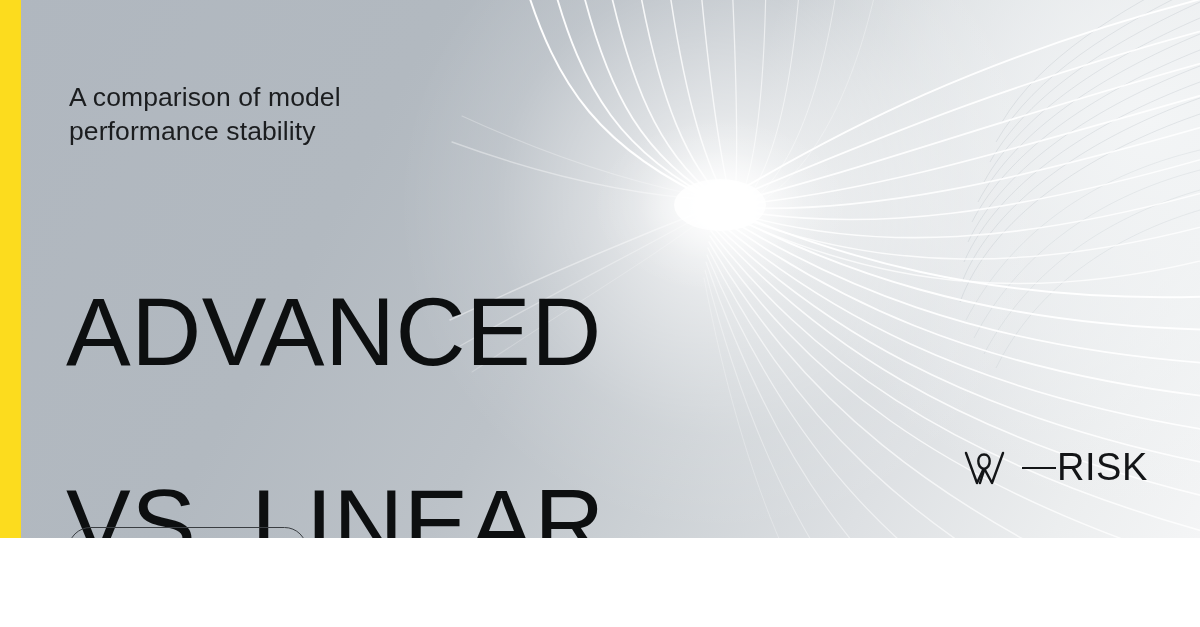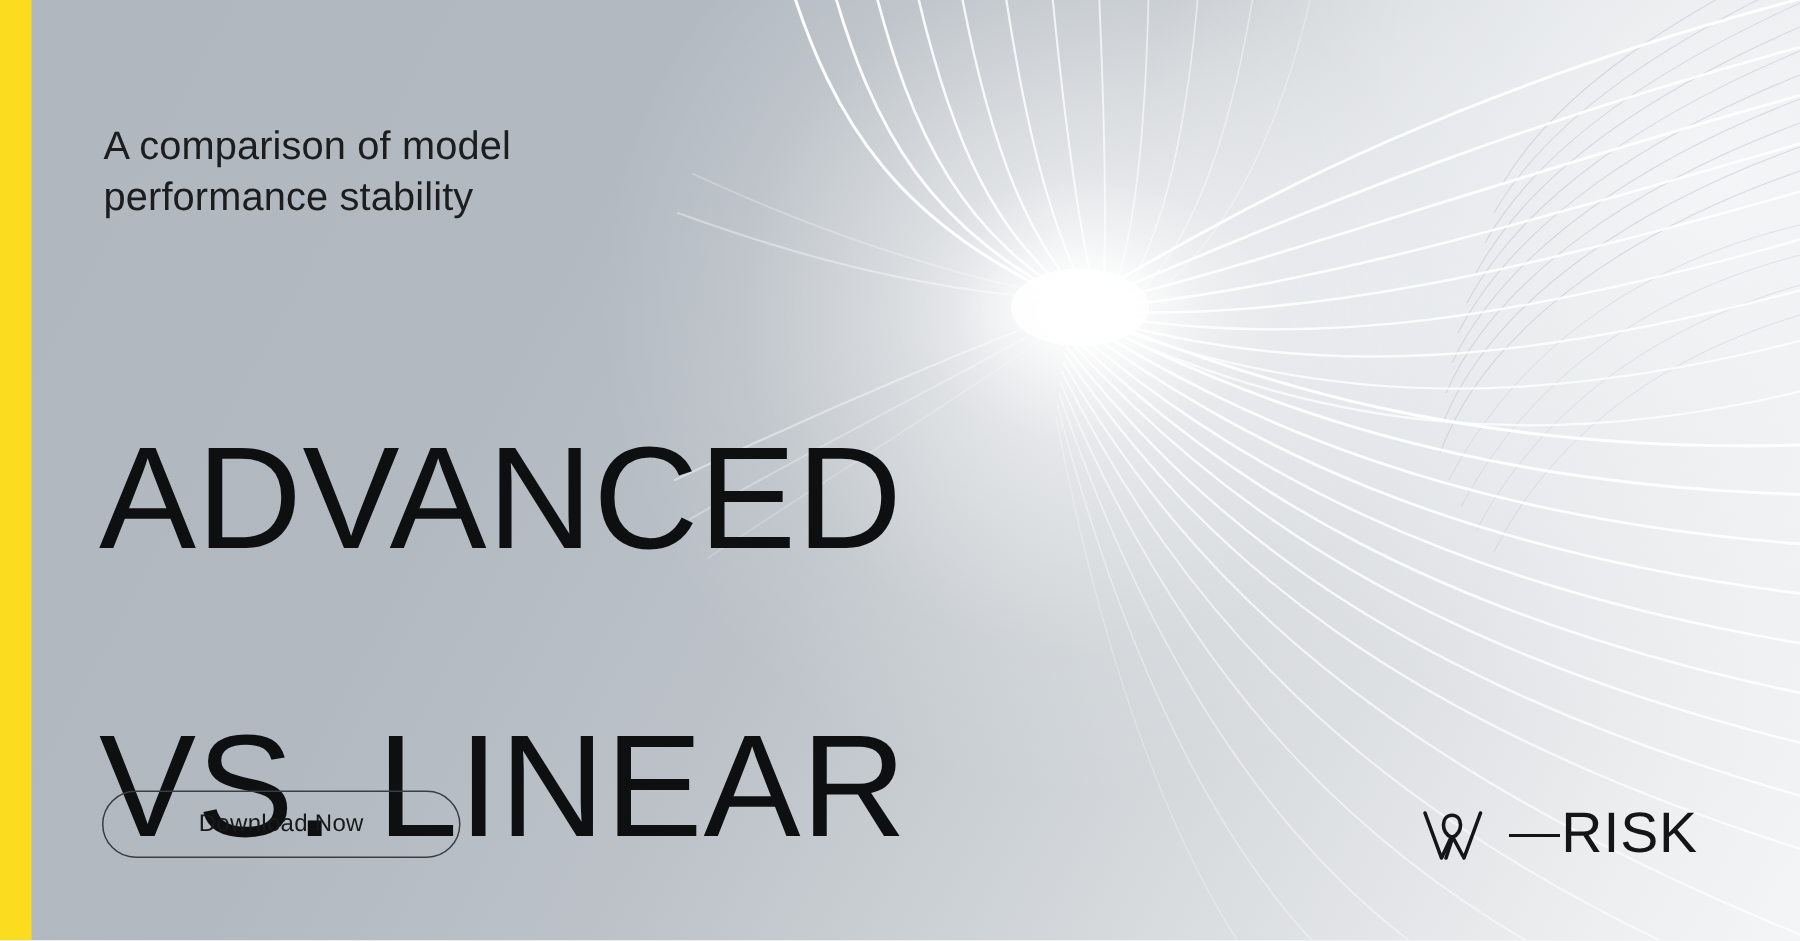--- a/index.html
+++ b/index.html
@@ -1,21 +1,21 @@
 <!DOCTYPE html>
 <html><head>
 <meta charset="utf-8">
 <style>
   html,body{margin:0;padding:0;background:#ffffff;}
   body{font-family:"Liberation Sans",sans-serif;}
 
   #banner{
     position:relative;
     width:1200px;
-    height:627px;
+    height:538px;
     overflow:hidden;
     background:#e5e5e5;
   }
 
   
   .bg-base{
     position:absolute; inset:0;
     background:
       radial-gradient(circle 420px at 726px 205px, rgba(255,255,255,0.95) 0%, rgba(255,255,255,0.55) 22%, rgba(255,255,255,0.12) 55%, rgba(255,255,255,0) 78%),
       radial-gradient(circle 520px at 1150px 120px, #f3f5f6 0%, rgba(243,245,246,0.5) 45%, rgba(243,245,246,0) 75%),
@@ -79,21 +79,21 @@
     letter-spacing:0.2px;
     display:flex;align-items:center;justify-content:center;
     cursor:pointer;
     font-family:"Liberation Sans",sans-serif;
     padding:0;
   }
 
   
   .logo{
     position:absolute;
-    right:68px; bottom:47px;
+    right:52px; bottom:47px;
     display:flex;
     align-items:center;
     gap:0px;
     height:46px;
     text-align:right;
   }
   .logo-mark{width:58px;height:42px;display:block;}
   .logo-dash{
     display:block;
     width:34px;height:2.3px;

